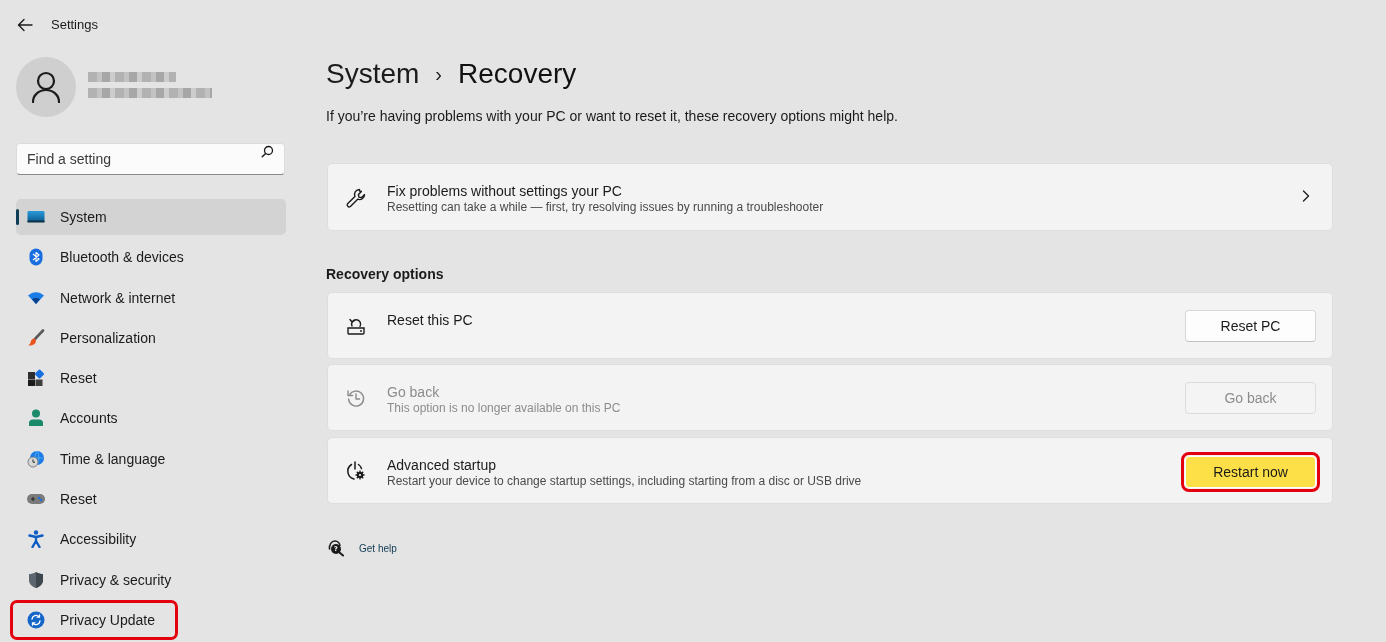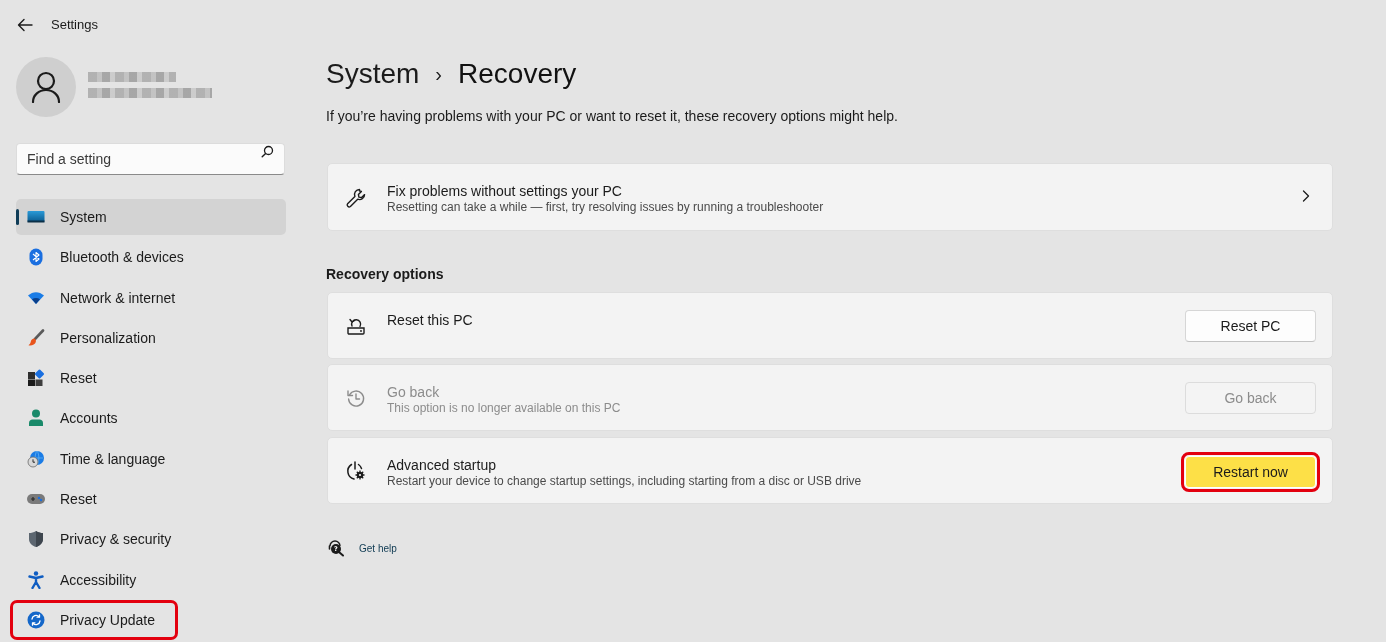--- a/index.html
+++ b/index.html
@@ -182,34 +182,34 @@
             <path d="M5 7h4M7 5v4" stroke="#2a2a2a" stroke-width="1.2"></path>
             <circle cx="13" cy="6" r="1.2" fill="#1a6fe0"></circle>
             <circle cx="15" cy="8" r="1.2" fill="#1a6fe0"></circle>
           </svg>
       </span>
       <span class="nav-label">Reset</span>
     </div>
     <div class="nav-item">
       <span class="nav-icon">
         <svg width="16" height="18" viewBox="0 0 16 18">
+            <circle cx="8" cy="2.5" r="2.2" fill="#0f5dc2"></circle>
+            <path d="M1.5 5.5L8 7l6.5-1.5M8 7v4l-3.5 6M8 11l3.5 6" stroke="#0f5dc2" stroke-width="2.4" fill="none" stroke-linecap="round" stroke-linejoin="round"></path>
+          </svg>
+      </span>
+      <span class="nav-label">Accessibility</span>
+    </div>
+    <div class="nav-item">
+      <span class="nav-icon">
+        <svg width="16" height="18" viewBox="0 0 16 18">
             <path d="M8 1c2.5 1.5 4.5 2 7 2v6c0 4-3 6.8-7 8-4-1.2-7-4-7-8V3c2.5 0 4.5-.5 7-2z" fill="#5c6670"></path>
             <path d="M8 1c2.5 1.5 4.5 2 7 2v6c0 4-3 6.8-7 8z" fill="#3e464e"></path>
           </svg>
       </span>
       <span class="nav-label">Privacy &amp; security</span>
-    </div>
-    <div class="nav-item">
-      <span class="nav-icon">
-        <svg width="16" height="18" viewBox="0 0 16 18">
-            <circle cx="8" cy="2.5" r="2.2" fill="#0f5dc2"></circle>
-            <path d="M1.5 5.5L8 7l6.5-1.5M8 7v4l-3.5 6M8 11l3.5 6" stroke="#0f5dc2" stroke-width="2.4" fill="none" stroke-linecap="round" stroke-linejoin="round"></path>
-          </svg>
-      </span>
-      <span class="nav-label">Accessibility</span>
     </div>
     <div class="nav-item highlight">
       <span class="nav-icon">
         <svg width="18" height="18" viewBox="0 0 18 18">
             <circle cx="9" cy="9" r="8.5" fill="#1467c9"></circle>
             <path d="M5 8a4 4 0 0 1 7-2.2M13 10a4 4 0 0 1-7 2.2" stroke="#fff" stroke-width="1.4" fill="none" stroke-linecap="round"></path>
             <path d="M12.5 3.8v2.4h-2.4M5.5 14.2v-2.4h2.4" stroke="#fff" stroke-width="1.3" fill="none" stroke-linecap="round" stroke-linejoin="round"></path>
           </svg>
       </span>
       <span class="nav-label">Privacy Update</span>

